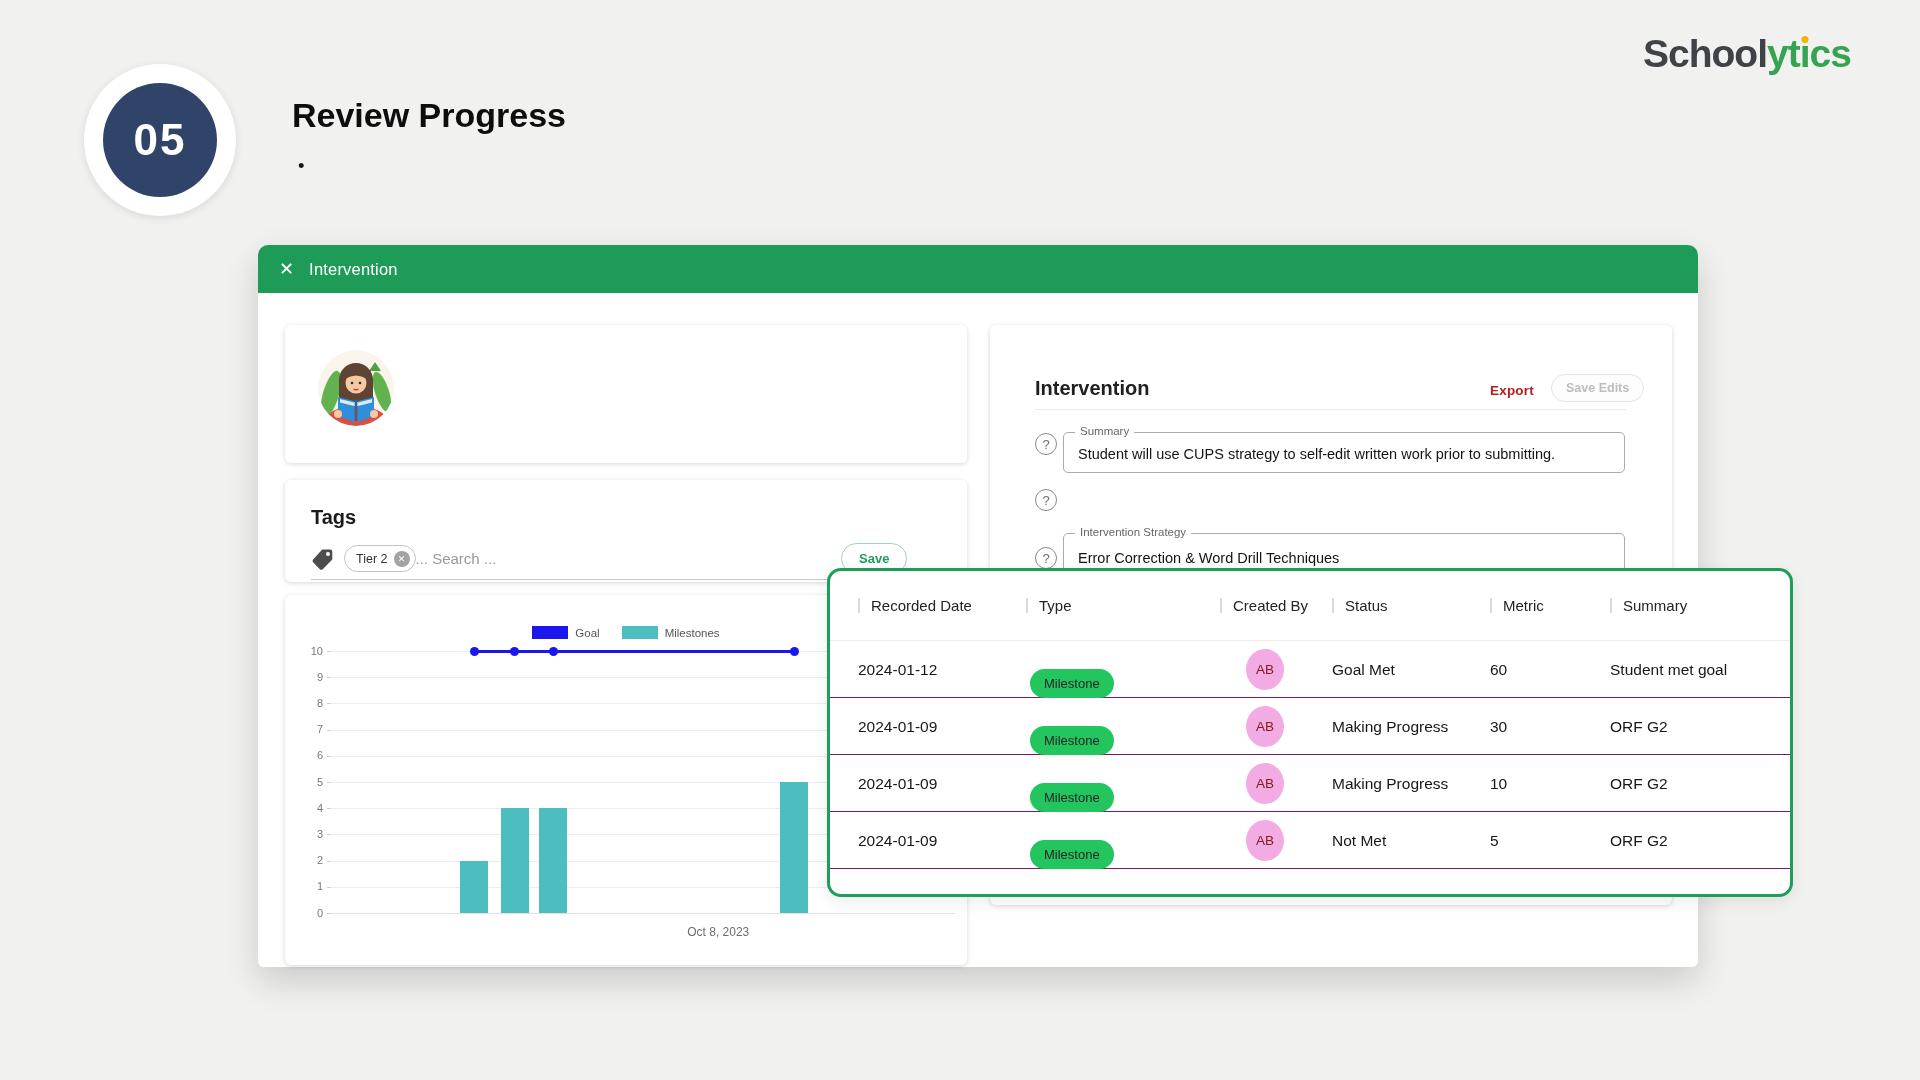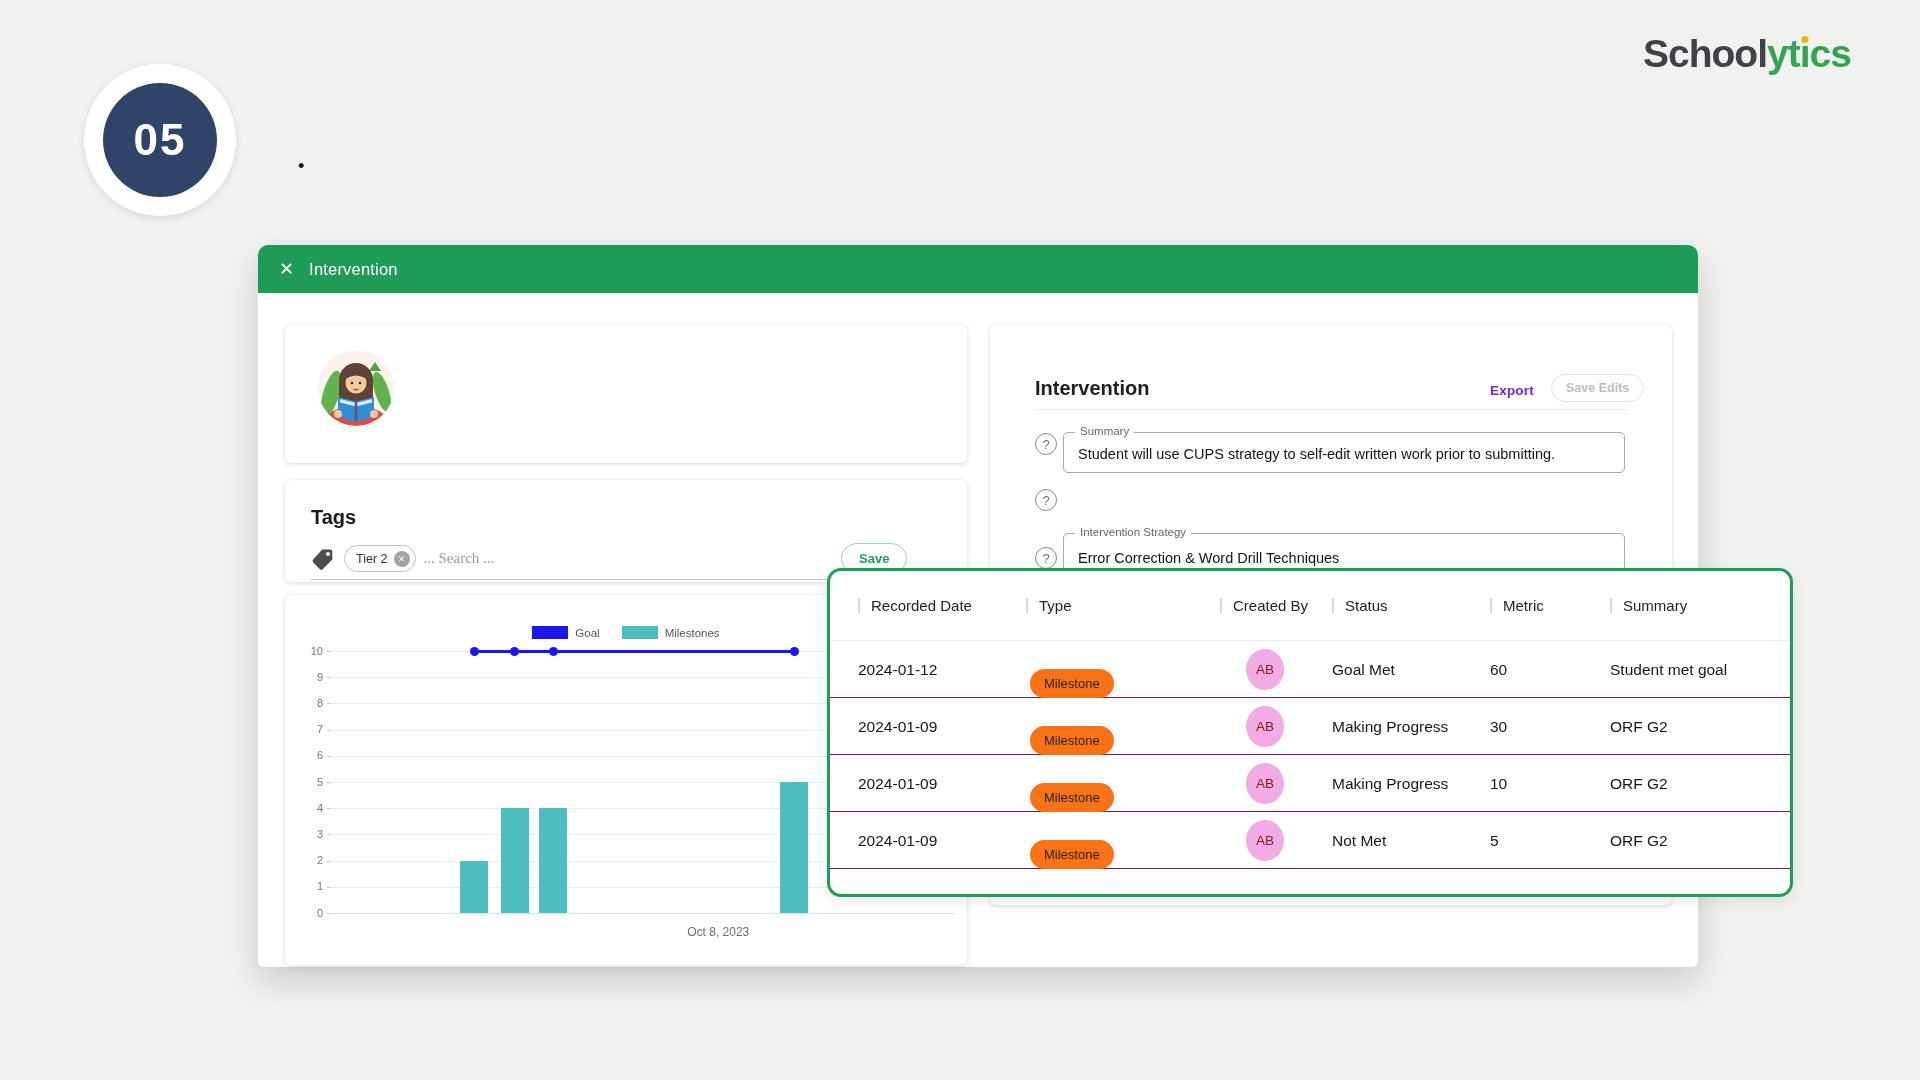--- a/index.html
+++ b/index.html
@@ -43,22 +43,22 @@
 
   
   #card-tags { left:27px; top:187px; width:682px; height:102px; }
   #tags-heading { position:absolute; left:26px; top:26px; font-size:20px; font-weight:700; color:#1a1a1a; }
   #tags-row { position:absolute; left:26px; right:24px; top:58px; height:42px; border-bottom:1px solid #c9c9c9; display:flex; align-items:center; }
   #tag-icon { width:24px; height:24px; margin-right:9px; }
   .chip-outline { display:inline-flex; align-items:center; gap:6px; height:27px; border:1px solid #c2c2c2; border-radius:15px;
                   padding:0 5px 0 11px; font-size:12.5px; color:#333; background:#fff; }
   .chip-outline .rm { width:16px; height:16px; border-radius:50%; background:#a3a3a3; color:#fff; font-size:9px;
                   display:flex; align-items:center; justify-content:center; }
-  #tag-search { border:none; outline:none; background:transparent; font-size:15px; color:#555; margin-left:8px; width:220px;
-                font-family:Liberation Serif, serif; }
+  #tag-search { border:none; outline:none; background:transparent; font-size:15px; color:#555; width:220px;
+                font-family:Liberation Sans, sans-serif; }
   #tag-search::placeholder { color:#9a9a9a; }
   #tags-save { position:absolute; left:556px; top:63px; height:31px; padding:0 17px; border:1px solid #9fd4b4; border-radius:16px;
                background:#fff; color:#1e9e58; font-weight:700; font-size:13px; display:flex; align-items:center; }
 
   
   #card-chart { left:27px; top:302px; width:682px; height:370px; }
   #chart { position:absolute; inset:0; }
   #chart-legend { position:absolute; top:31px; left:0; right:0; display:flex; justify-content:center; gap:22px; align-items:center; }
   .leg-item { display:flex; align-items:center; gap:7px; font-size:11.5px; color:#555; }
   .leg-swatch { width:36px; height:13px; }
@@ -67,21 +67,21 @@
   .ytick { position:absolute; width:36px; text-align:right; font-size:11px; color:#787878; }
   .ytickmark { position:absolute; width:4px; height:1px; background:#cfcfcf; }
   .bar { position:absolute; width:28px; background:#4cbec0; }
   #goal-line { position:absolute; height:3px; background:#1b16ee; border-radius:2px; }
   .goal-dot { position:absolute; width:9px; height:9px; border-radius:50%; background:#1b16ee; }
   #xlabel { position:absolute; font-size:12px; color:#6e6e6e; transform:translateX(-50%); }
 
   
   #card-intervention { left:732px; top:32px; width:682px; height:580px; }
   #iv-title { position:absolute; left:45px; top:52px; font-size:20px; font-weight:700; color:#202020; }
-  #iv-export { position:absolute; left:500px; top:58px; font-size:13.5px; font-weight:700; color:#6d28d9; letter-spacing:.2px; }
+  #iv-export { position:absolute; left:500px; top:58px; font-size:13.5px; font-weight:700; color:#b91c1c; letter-spacing:.2px; }
   #iv-save-edits { position:absolute; left:561px; top:49px; height:28px; padding:0 14px; border:1px solid #e3e3e3; border-radius:14px;
                    background:#fdfdfd; color:#bdbdbd; font-size:12.5px; font-weight:700; display:flex; align-items:center; }
   #iv-divider { position:absolute; left:45px; right:45px; top:84px; height:1px; background:#ebebeb; }
   .help { position:absolute; left:45px; width:22px; height:22px; border:1.6px solid #8a8a8a; border-radius:50%; color:#6e6e6e;
           font-size:13px; display:flex; align-items:center; justify-content:center; font-weight:400; }
   .fieldset { position:absolute; left:73px; width:562px; border:1px solid #ababab; border-radius:5px; background:#fff; }
   .fieldset .flabel { position:absolute; top:-8px; left:11px; background:#fff; padding:0 5px; font-size:11.5px; color:#666; }
   .fieldset .fvalue { padding:13px 30px 0 14px; font-size:14.5px; color:#141414; white-space:nowrap; overflow:hidden; }
   #fs-summary { top:107px; height:41px; }
   #fs-type { top:158px; height:47px; }
@@ -92,36 +92,37 @@
            border-right:5px solid transparent; border-top:6px solid #777; }
 
   
   #records { position:absolute; left:827px; top:568px; width:966px; height:329px; background:#fff; border:3px solid #1e9e58;
              border-radius:14px; z-index:50; box-shadow:0 5px 16px rgba(0,0,0,.08); overflow:hidden; }
   .trow { display:grid; grid-template-columns:168px 194px 112px 158px 120px 1fr; padding:0 10px 0 28px; align-items:center; }
   #records .thead { height:70px; border-bottom:1px solid #ececec; }
   .th { display:flex; align-items:center; gap:11px; font-size:15px; color:#242424; }
   .th::before { content:""; width:2px; height:15px; background:#d9d9d9; }
   .tr { height:57px; border-bottom:1px solid #701a75; font-size:15.5px; color:#171717; }
-  .chip-type { display:inline-block; background:#f97316; border-radius:15px; padding:7px 14px; font-size:13px; color:#262626; width:auto; justify-self:start; margin-left:4px;margin-top:28px; }
+  .chip-type { display:inline-block; background:#22c55e; border-radius:15px; padding:7px 14px; font-size:13px; color:#262626; width:auto; justify-self:start; margin-left:4px;margin-top:28px; }
   .tavatar { width:38px; height:41px; border-radius:50%; background:#f2abe3; display:flex; align-items:center; justify-content:center;
              font-size:13.5px; color:#7f1d1d; margin-left:26px; }
 </style>
 </head>
 <body>
 
 <div id="screen">
 
   <div id="logo">
     <span class="lg-gray">School</span><span class="lg-green"><span>yt</span><span class="i-hold"><span>ı</span><span class="i-dot"></span></span><span>cs</span></span>
   </div>
 
   <div id="step-circle">
     <div class="inner">05</div>
   </div>
+  <div id="step-title">Review Progress</div>
   <div id="step-bullet">
     <span>•</span>
   </div>
 
   <div id="modal">
     <div id="titlebar">
       <span class="close">✕</span>
       <span class="mtitle">Intervention</span>
     </div>
     <div id="modalbody">

